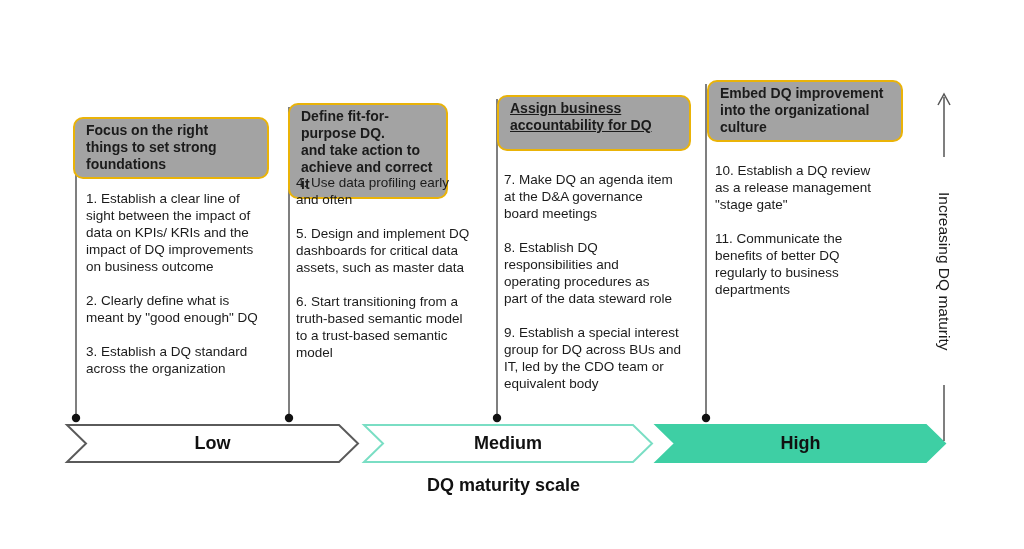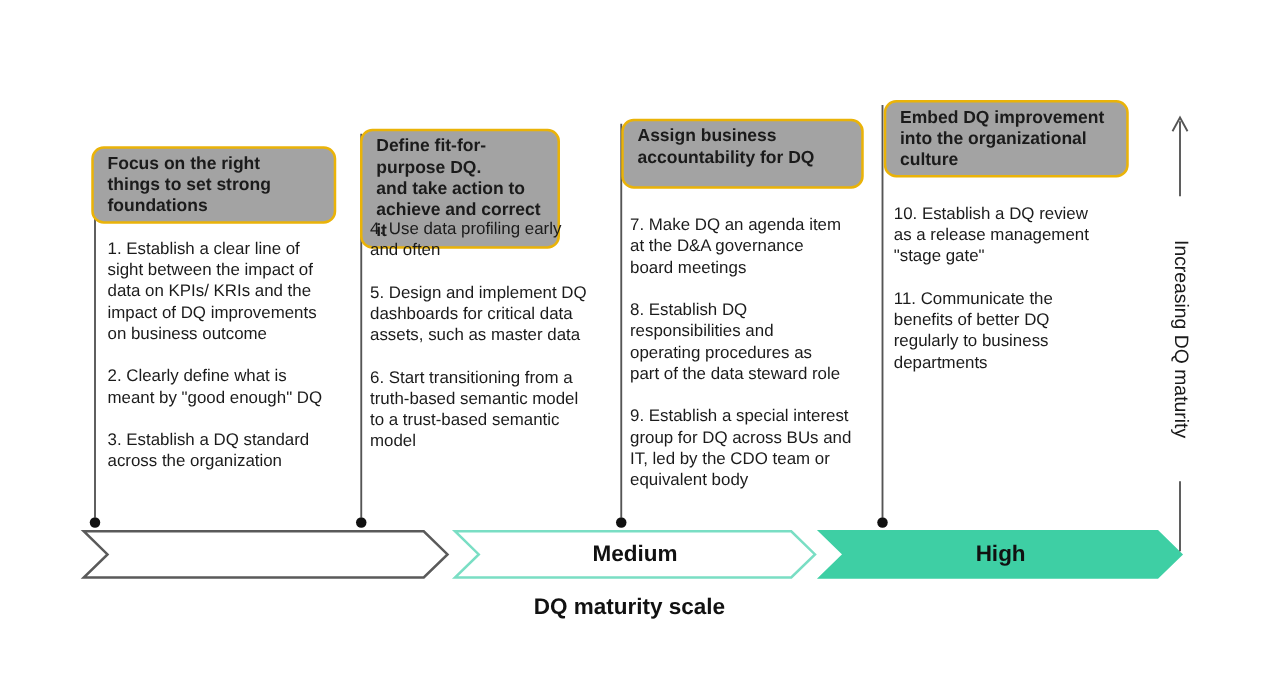--- a/index.html
+++ b/index.html
@@ -83,21 +83,21 @@
 dashboards for critical data
 assets, such as master data</p>
       <p>6. Start transitioning from a
 truth-based semantic model
 to a trust-based semantic
 model</p>
     </div>
   </div>
 
   <div>
-    <div class="hdr-box" style="left:497px; top:95px; width:194px; height:56px;">Assign business
+    <div class="hdr-box" style="left:497px; top:95px; width:194px; height:56px;text-decoration:underline;">Assign business
 accountability for DQ</div>
     <div class="body-block" style="left:504px; top:171px;">
       <p>7. Make DQ an agenda item
 at the D&amp;A governance
 board meetings</p>
       <p>8. Establish DQ
 responsibilities and
 operating procedures as
 part of the data steward role</p>
       <p>9. Establish a special interest
@@ -115,19 +115,20 @@
       <p>10. Establish a DQ review
 as a release management
 "stage gate"</p>
       <p>11. Communicate the
 benefits of better DQ
 regularly to business
 departments</p>
     </div>
   </div>
 
+  <div class="seg-label" style="left:67px; width:291px;">Low</div>
   <div class="seg-label" style="left:656px; width:289px;">High</div>
   <div class="seg-label" style="left:364px; width:288px;">Medium</div>
 
   <div class="scale-title">DQ maturity scale</div>
   <div class="axis-label">Increasing DQ maturity</div>
 
 </div>
 
 </body></html>

